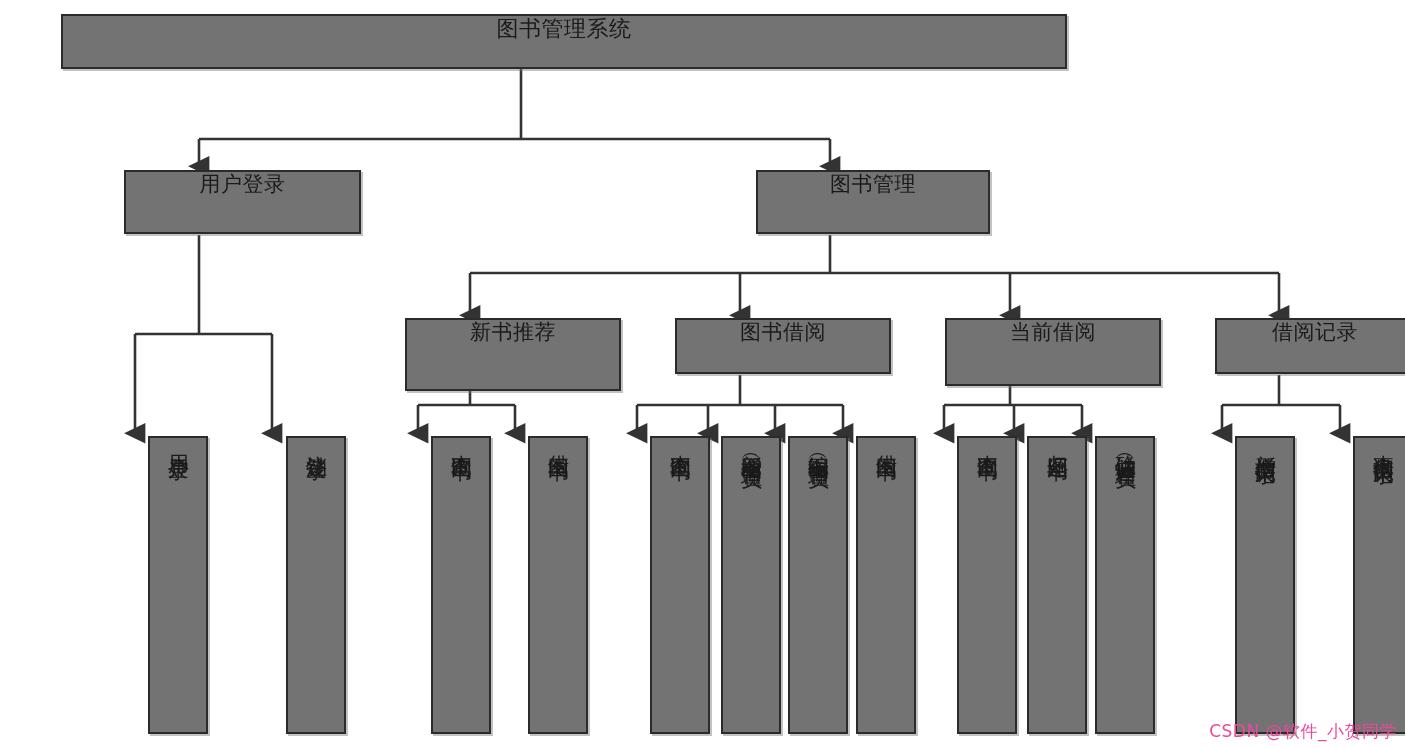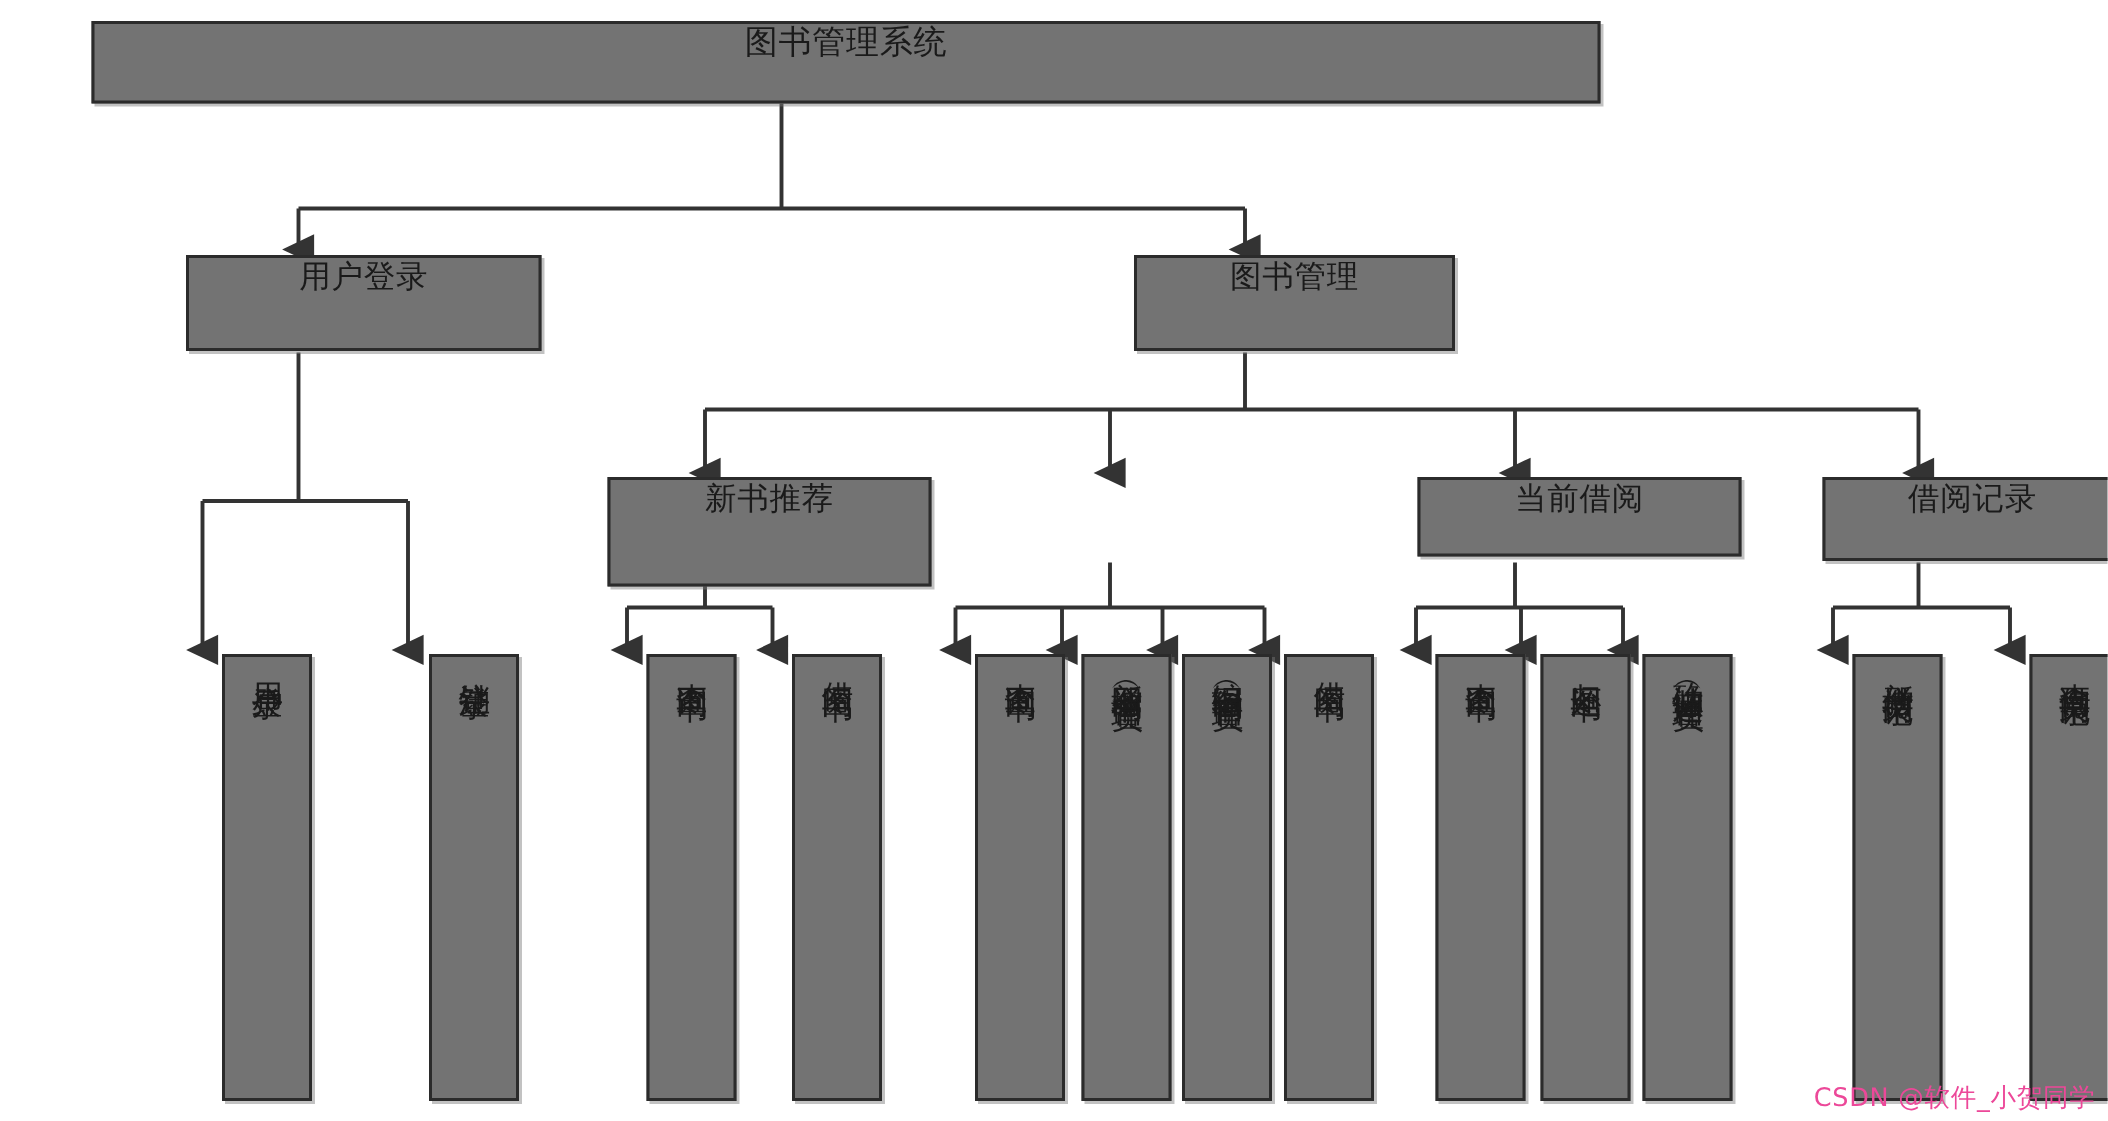--- a/index.html
+++ b/index.html
@@ -104,28 +104,31 @@
     </g>
   </svg>
 
   <div class="node root" style="left:18px;top:14px;width:1006px;height:55px;">
     <span class="lbl">图书管理系统</span>
   </div>
 
   <div class="node" style="left:81px;top:170px;width:237px;height:64px;">
     <span class="lbl">用户登录</span>
   </div>
-  <div class="node" style="left:713px;top:170px;width:214px;height:64px;">
+  <div class="node" style="left:713px;top:170px;width:234px;height:64px;">
     <span class="lbl">图书管理</span>
   </div>
 
   <div class="node" style="left:362px;top:318px;width:216px;height:73px;">
     <span class="lbl">新书推荐</span>
   </div>
-  <div class="node" style="left:902px;top:318px;width:216px;height:53px;">
+  <div class="node" style="left:632px;top:318px;width:216px;height:56px;">
+    <span class="lbl">图书借阅</span>
+  </div>
+  <div class="node" style="left:902px;top:318px;width:216px;height:68px;">
     <span class="lbl">当前借阅</span>
   </div>
   <div class="node" style="left:1172px;top:318px;width:200px;height:56px;">
     <span class="lbl">借阅记录</span>
   </div>
 
   <div class="node vert" style="left:105px;top:436px;width:60px;height:298px;">
     <span class="lbl">用户登录</span>
   </div>
   <div class="node vert" style="left:243px;top:436px;width:60px;height:298px;">

